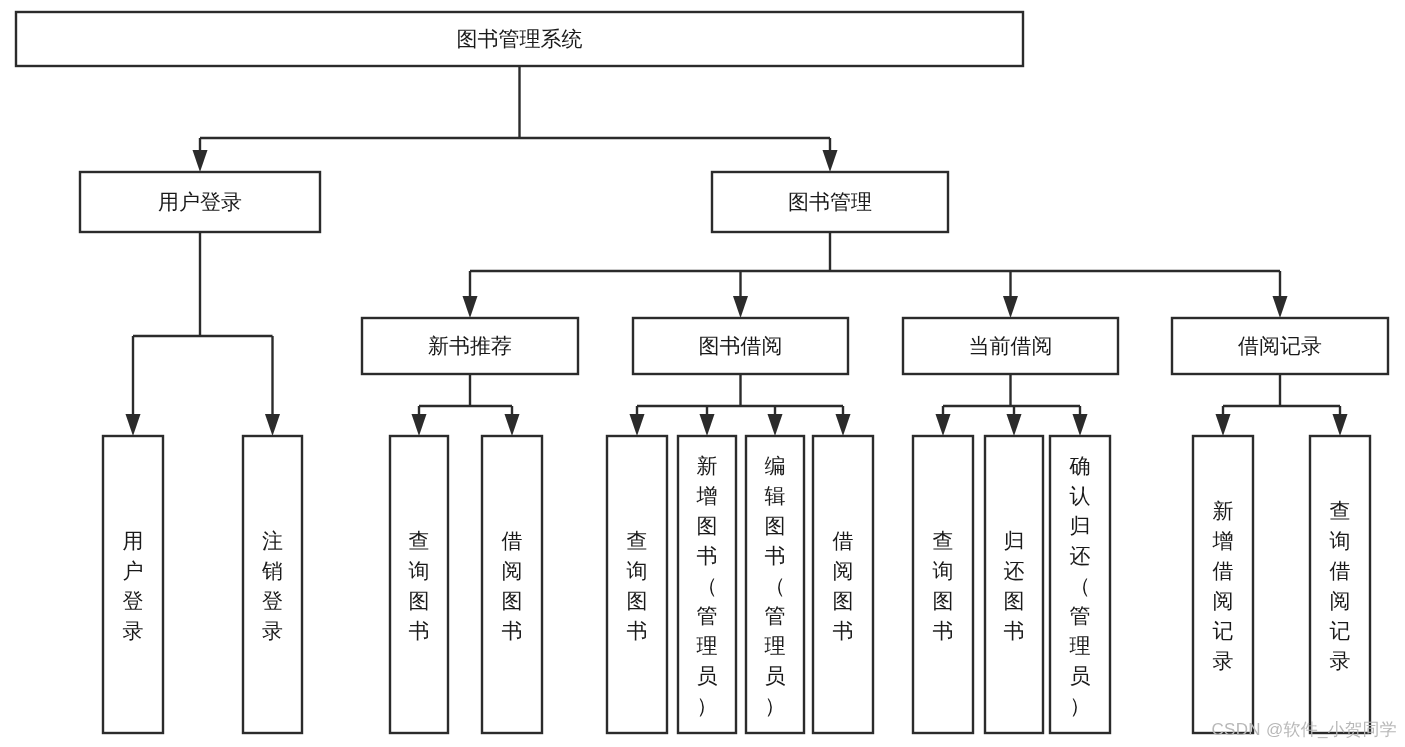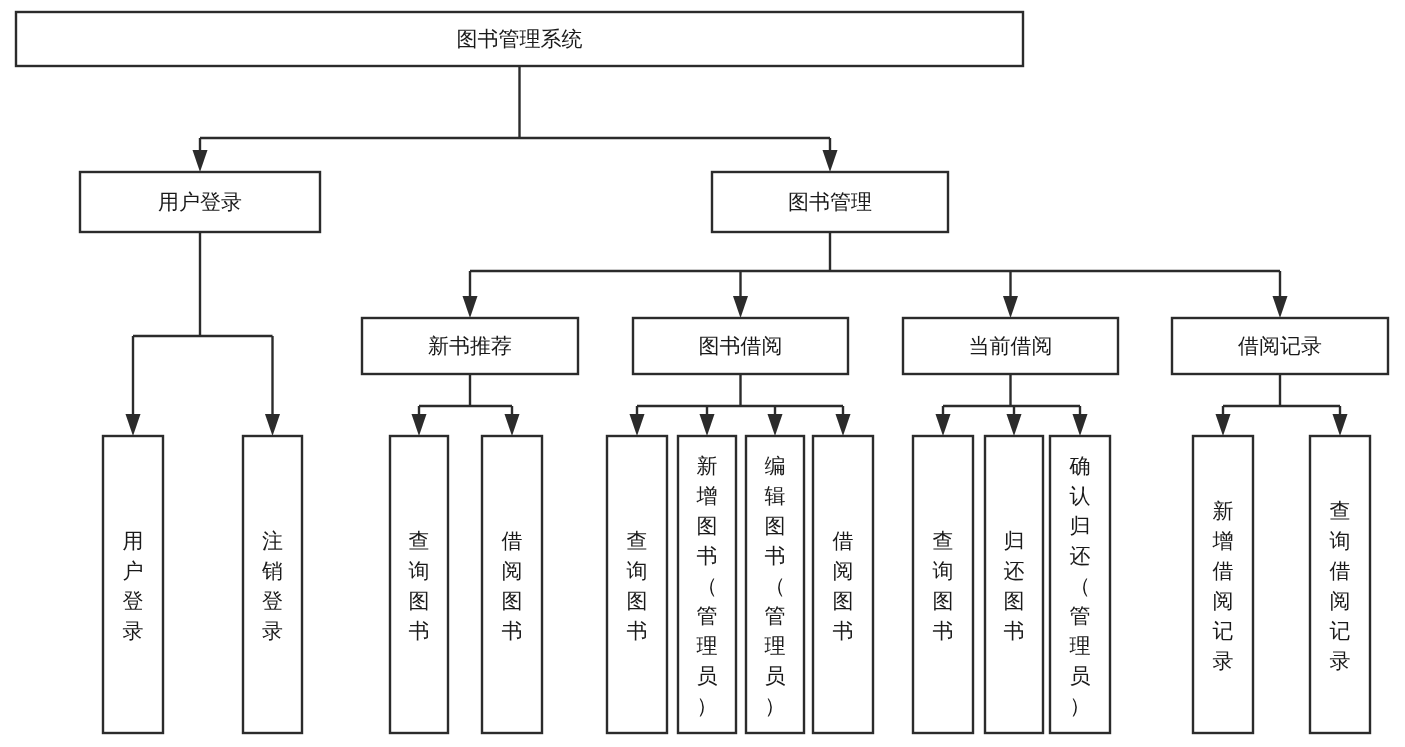--- a/index.html
+++ b/index.html
@@ -216,13 +216,14 @@
         <g>
           <rect class="node-box" x="1193" y="436" width="60" height="297"></rect>
           <text class="node-label-vertical" x="1223" y="517.9"><tspan x="1223" dy="0">新</tspan><tspan x="1223" dy="30">增</tspan><tspan x="1223" dy="30">借</tspan><tspan x="1223" dy="30">阅</tspan><tspan x="1223" dy="30">记</tspan><tspan x="1223" dy="30">录</tspan></text>
         </g>
         <g>
           <rect class="node-box" x="1310" y="436" width="60" height="297"></rect>
           <text class="node-label-vertical" x="1340" y="517.9"><tspan x="1340" dy="0">查</tspan><tspan x="1340" dy="30">询</tspan><tspan x="1340" dy="30">借</tspan><tspan x="1340" dy="30">阅</tspan><tspan x="1340" dy="30">记</tspan><tspan x="1340" dy="30">录</tspan></text>
         </g>
       </g>
   </svg>
+  <div class="watermark">CSDN @软件_小贺同学</div>
 </div>
 
 </body></html>

